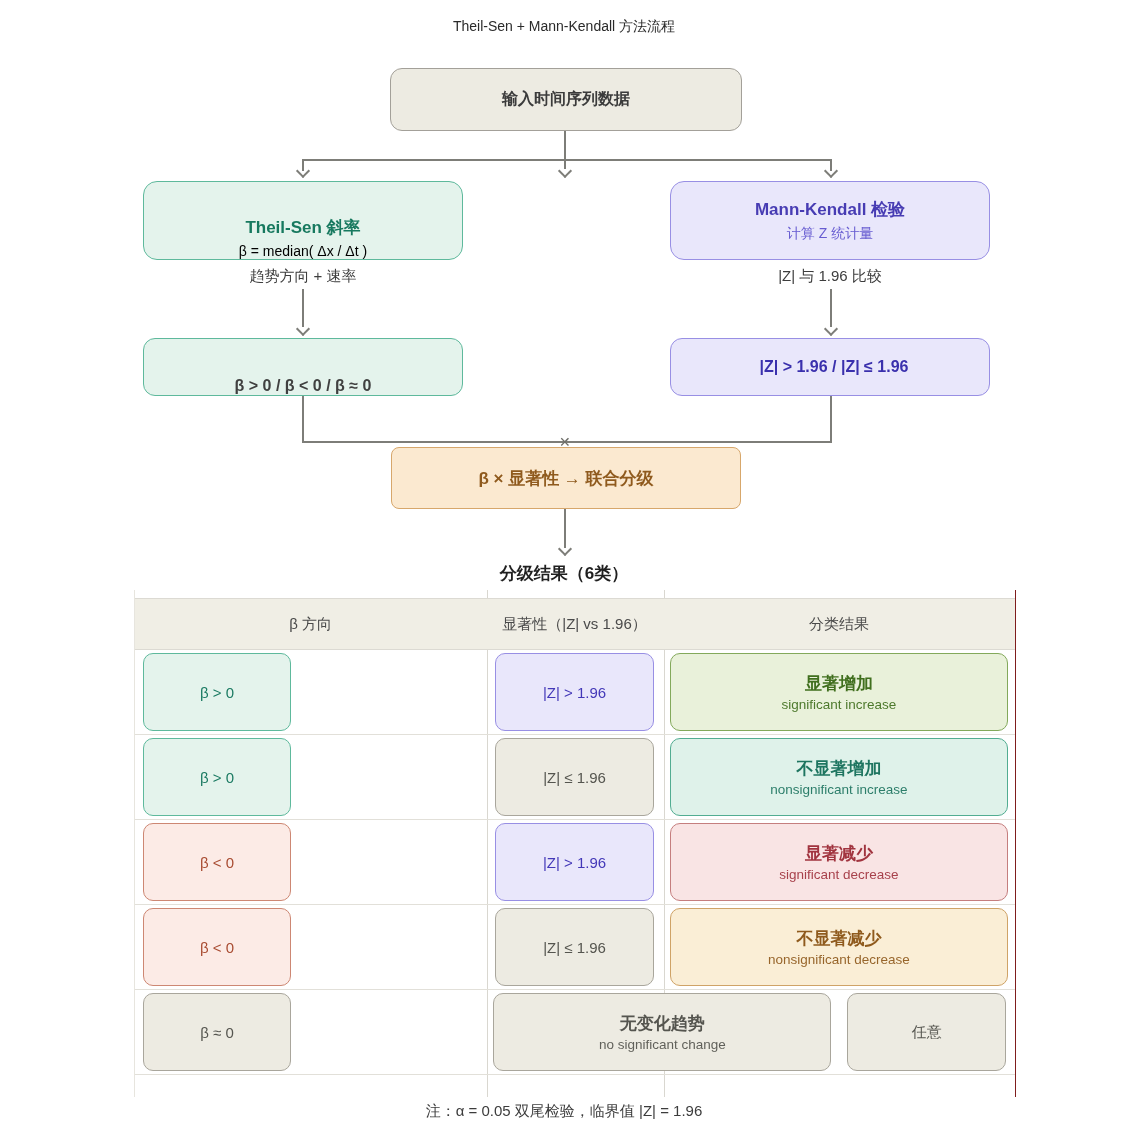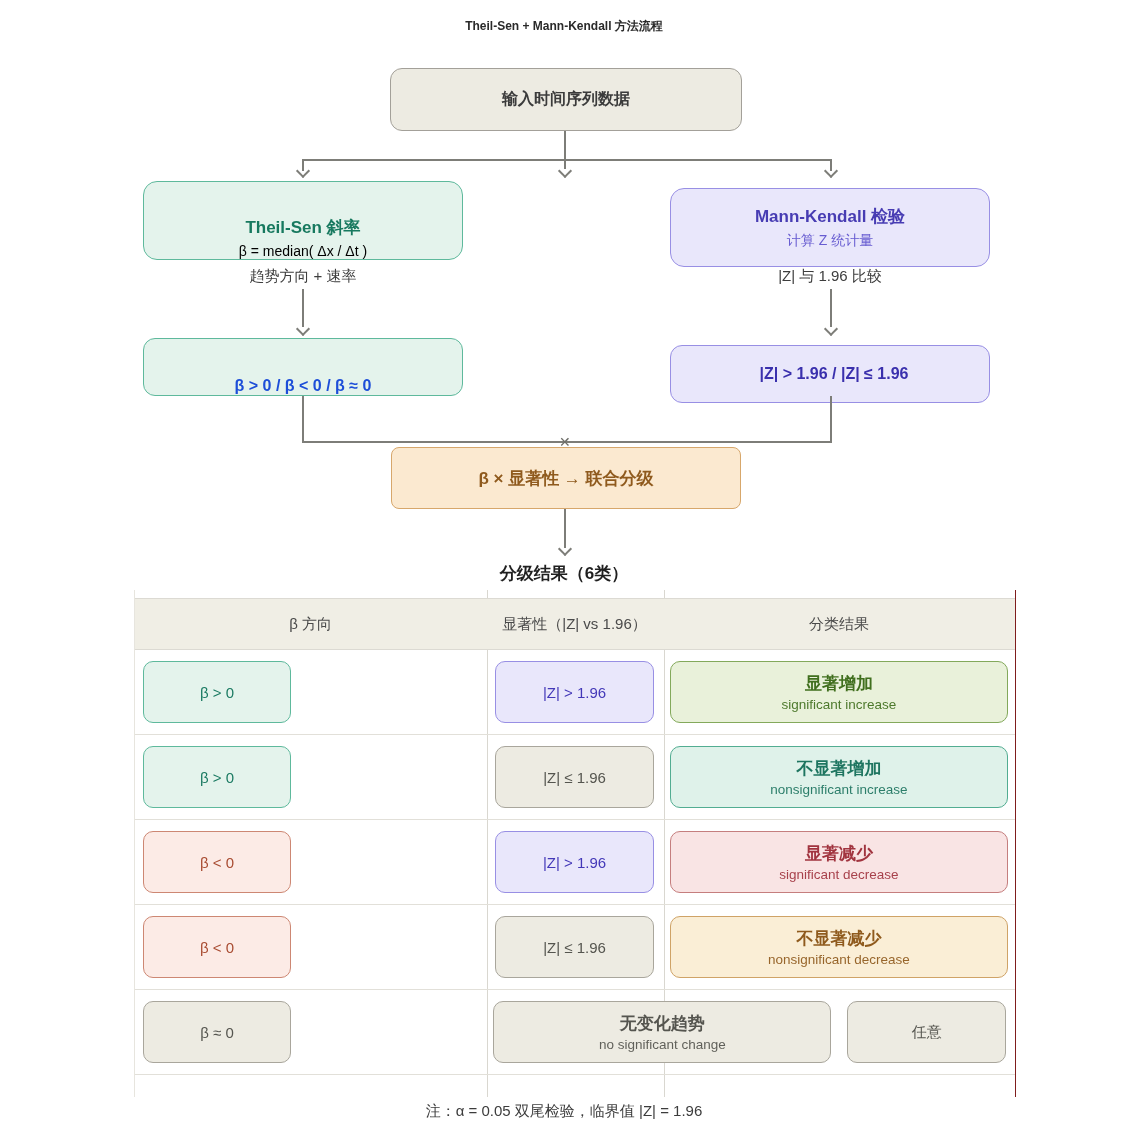--- a/index.html
+++ b/index.html
@@ -1,37 +1,37 @@
 <!DOCTYPE html>
 <html><head>
 <meta charset="utf-8">
 <style>
   html,body { margin:0; padding:0; background:#ffffff; }
   * { box-sizing:border-box; font-family:"Liberation Sans","DejaVu Sans",sans-serif; }
   .canvas { position:relative; width:1128px; height:1123px; margin:0 auto; background:#fff; overflow:hidden; }
 
   .page-title { position:absolute; top:18px; left:0; width:100%; text-align:center;
-    font-size:12px; font-weight:bold; color:#2a2a2a; }
+    font-size:14px; font-weight:normal; color:#2a2a2a; }
 
   
   .node { position:absolute; display:flex; flex-direction:column; justify-content:center;
     align-items:center; text-align:center; border-style:solid; }
   .n-top { left:390px; top:68px; width:352px; height:63px; border-radius:12px;
     background:#edebe2; border:1px solid #a3a099; }
   .n-top .node-title { font-size:16px; font-weight:bold; color:#3b3b3b; }
   .n-green { background:#e4f3ec; border:1.5px solid #5eb99c;justify-content:flex-end; }
-  .n-purple { background:#e9e7fb; border:1.5px solid #988fe4;margin-top:7px; }
+  .n-purple { background:#e9e7fb; border:1.5px solid #988fe4; }
   .branch { width:320px; height:79px; border-radius:14px; top:181px; }
   .branch .node-title { font-size:17px; font-weight:bold; }
   .branch .node-sub { font-size:14px; margin-top:4px; }
   .n-green .node-title { color:#17795f; } .n-green .node-sub { color:#000000; }
   .n-purple .node-title { color:#473cb3; } .n-purple .node-sub { color:#675cd1; }
   .resbox { width:320px; height:58px; border-radius:12px; top:338px; }
   .resbox .node-title { font-size:16px; font-weight:bold; }
-  .n-green.resbox .node-title { color:#1d4ed8; }
+  .n-green.resbox .node-title { color:#404040; }
   .n-purple.resbox .node-title { color:#3a30ad;padding-left:8px; }
   .n-orange { left:391px; top:447px; width:350px; height:62px; border-radius:8px;
     background:#fbe9d0; border:1.5px solid #d7a76b; }
   .n-orange .node-title { font-size:17px; font-weight:bold; color:#8f5a1d; }
 
   .flow-note { position:absolute; width:320px; top:267px; text-align:center;
     font-size:15px; color:#3d3d3d; }
 
   .section-heading { position:absolute; top:562px; left:0; width:100%; text-align:center;
     font-size:17px; font-weight:bold; color:#1f1f1f; }
@@ -49,21 +49,21 @@
     border-left:1px solid #e7e5de; border-right:1px solid #7f1d1d; }
   .col-div { position:absolute; top:0; width:1px; height:100%; background:#d9d7d0; }
   .thead { position:absolute; top:8px; left:0; width:100%; height:52px; background:#f0eee5;
     border-top:1px solid #dcdad3; border-bottom:1px solid #dcdad3; display:flex; align-items:center; }
   .thead .th { font-size:15px; color:#4a4a4a; text-align:center; }
   .c1 { width:352px; } .c2 { width:177px; } .c3 { width:353px; }
   .trow { position:absolute; left:0; width:100%; height:85px; display:flex;
     border-bottom:1px solid #e2e0d9; }
   .cell { display:flex; align-items:center; justify-content:center; }
   .cell.c1 { justify-content:flex-start; }
-  .cbox { height:62px; border:1.5px solid; border-radius:10px; display:flex;
+  .cbox { height:78px; border:1.5px solid; border-radius:10px; display:flex;
     flex-direction:column; align-items:center; justify-content:center; text-align:center; }
   .beta-box { width:148px; margin-left:8px; font-size:15px; }
   .sig-box { width:159px; font-size:15px; }
   .res-box { width:338px; }
   .res-zh { font-size:17px; font-weight:bold; }
   .res-en { font-size:13.5px; margin-top:2px; opacity:.92; }
 
   
   .s-green  { background:#e4f3ec; border-color:#5eb99c; color:#1b7a62; }
   .s-purple { background:#e9e7fb; border-color:#988fe4; color:#4338b8; }

